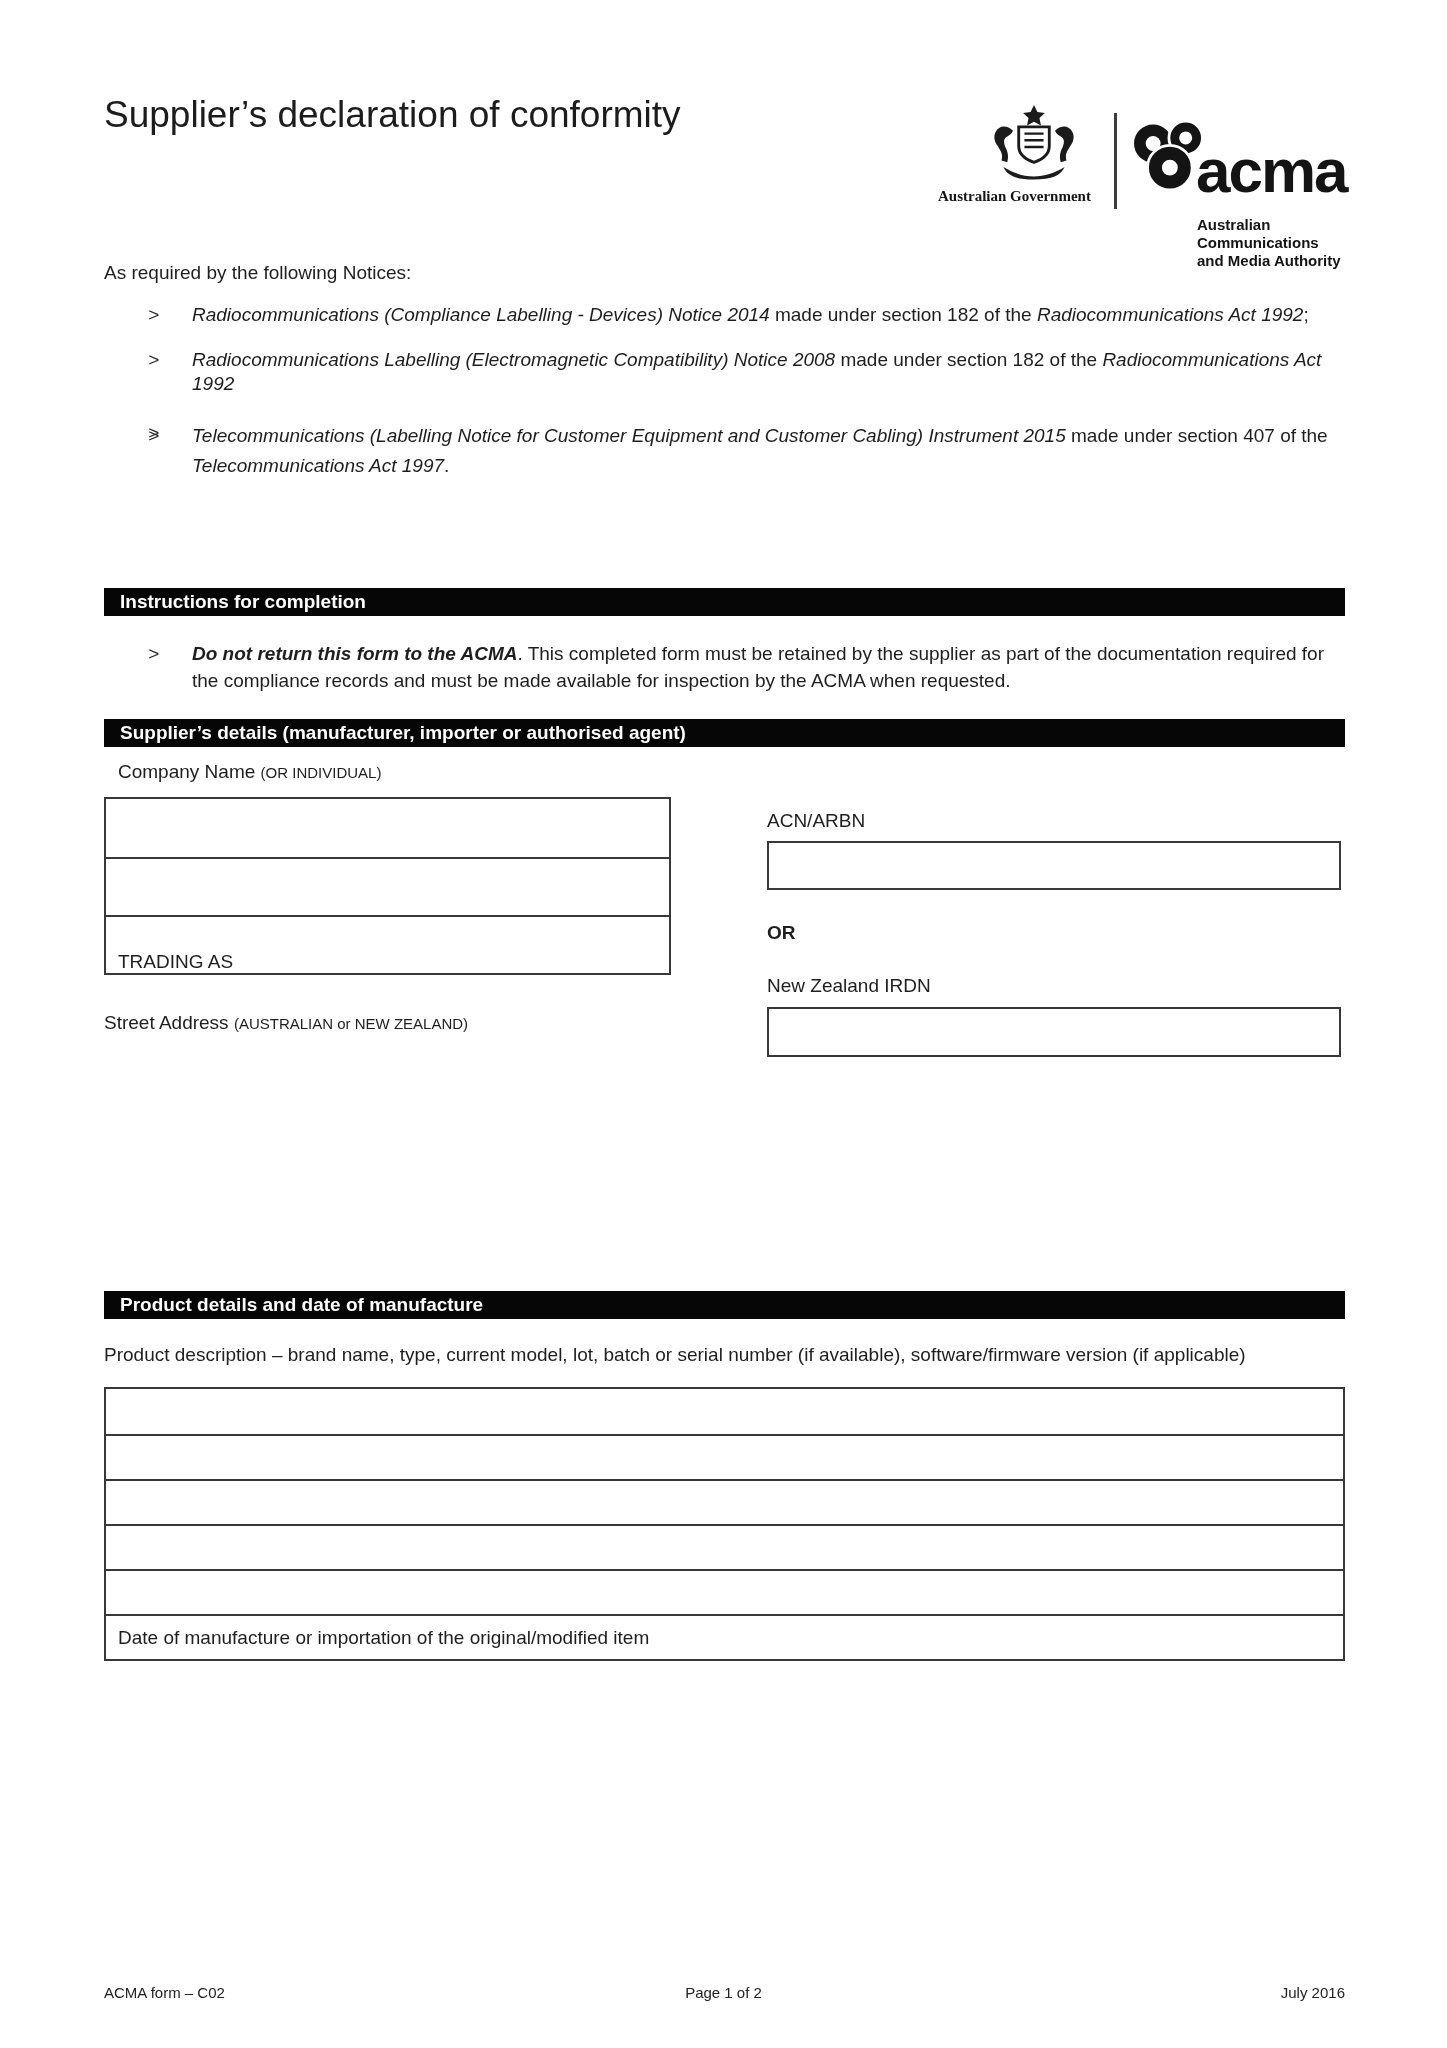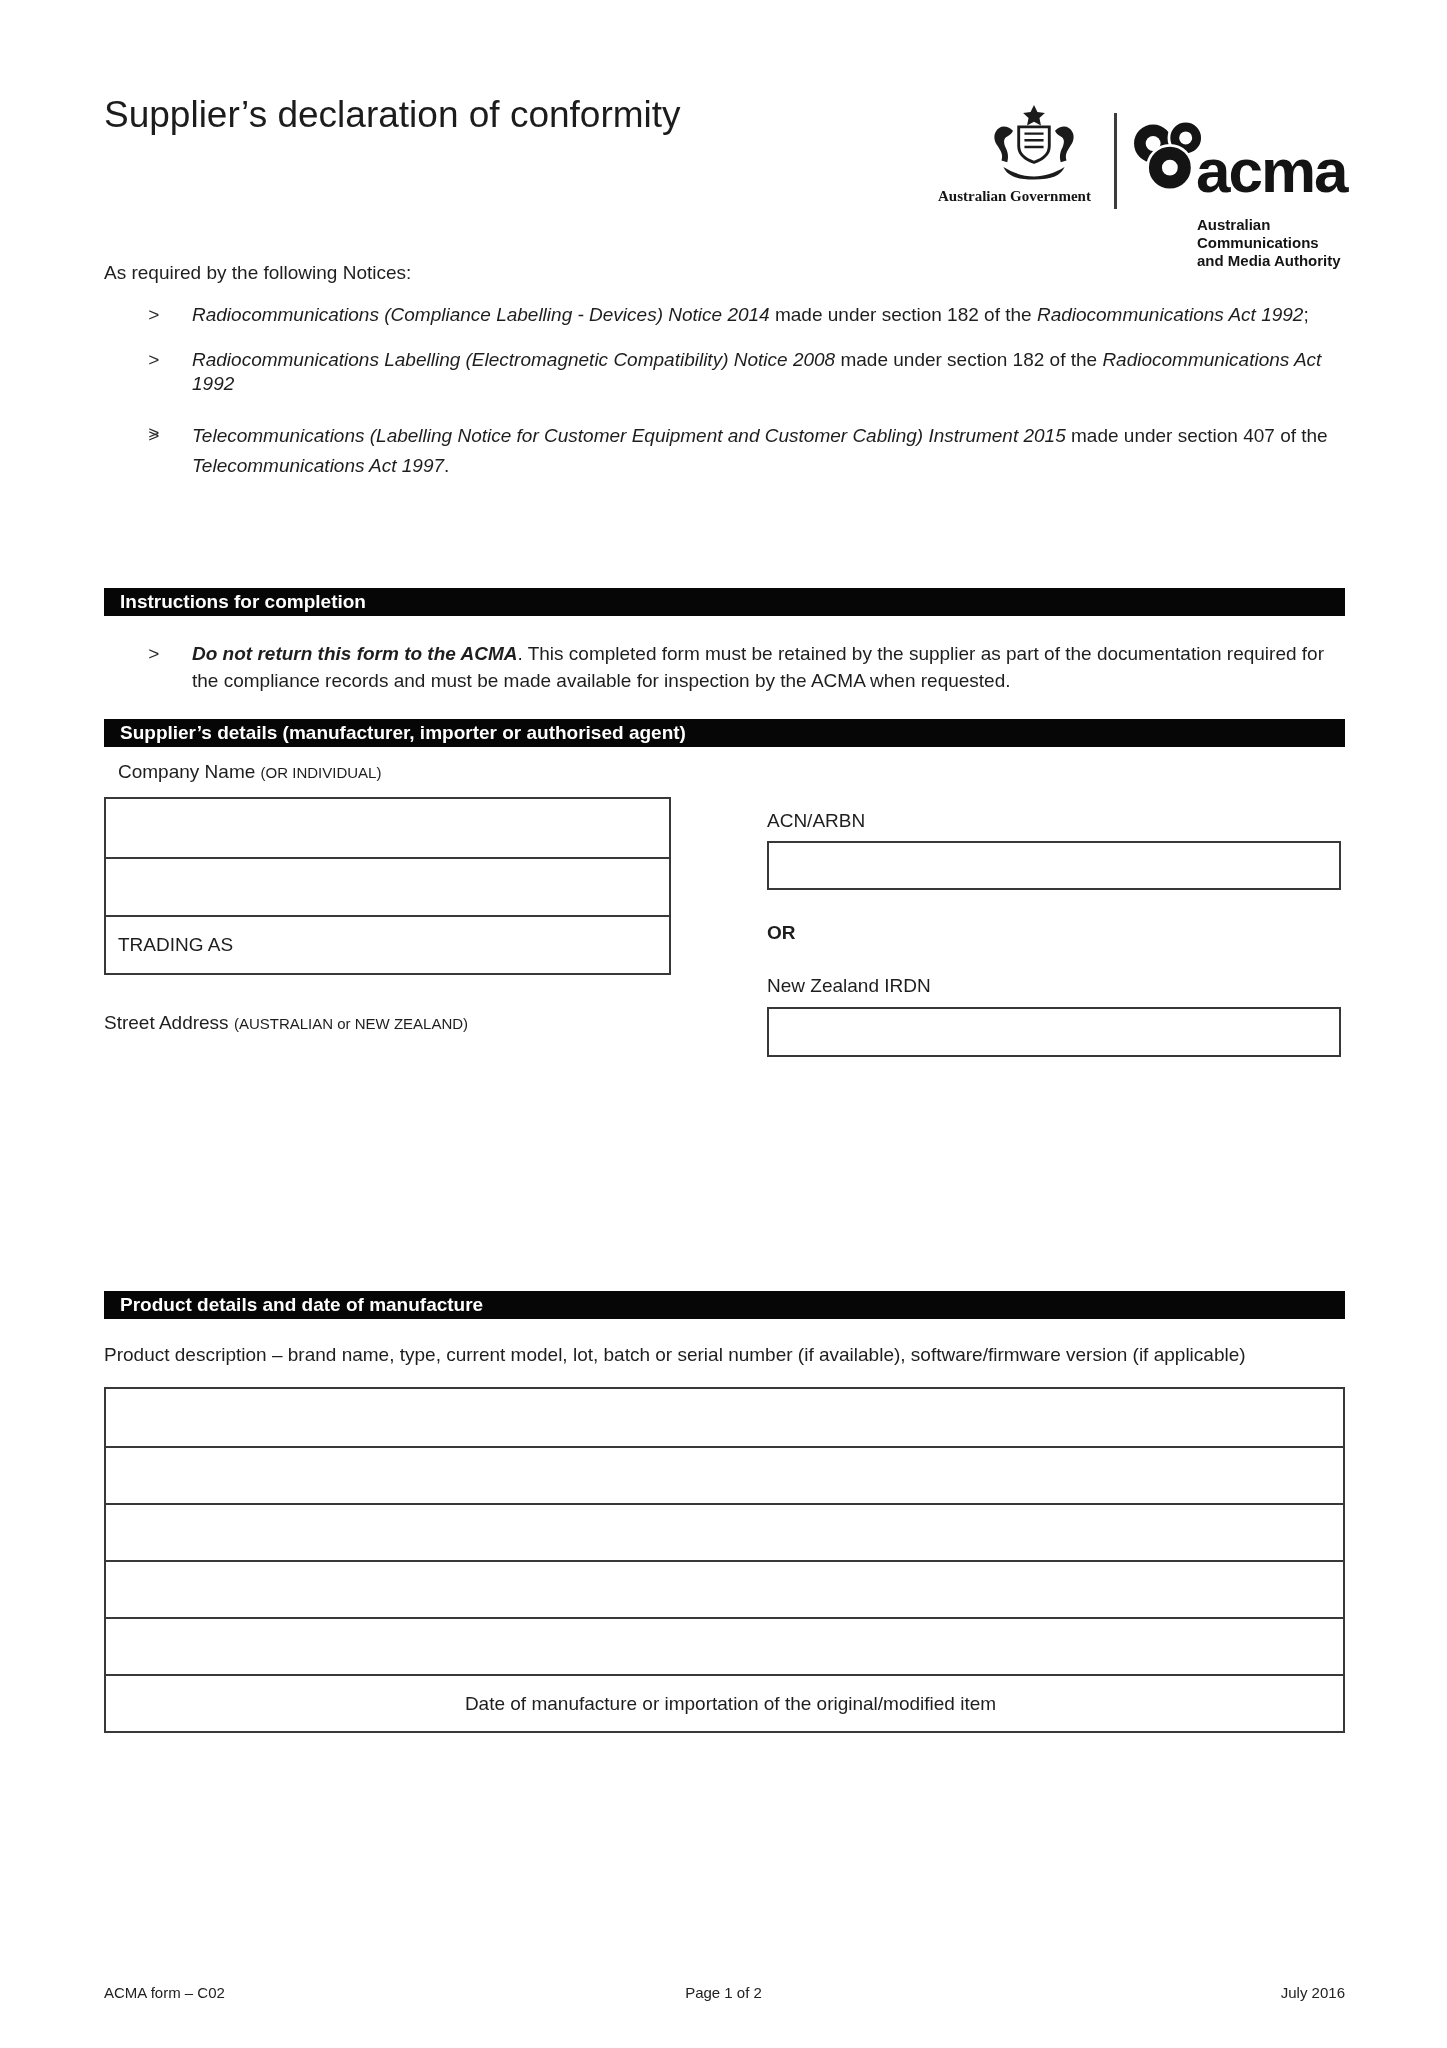--- a/index.html
+++ b/index.html
@@ -47,38 +47,38 @@
 
   .field-label{font-size:19px;color:#1e1e1e;}
   .small-caps{font-size:15px;}
 
   .company-label{left:118px;top:761px;text-align:right;}
   .boxgrid{border:2px solid #383838;background:#fff;box-sizing:border-box;}
   .boxrow{box-sizing:border-box;}
   .boxrow + .boxrow{border-top:2px solid #383838;}
 
   .company-box{left:104px;top:797px;width:567px;}
-  .company-box .boxrow{height:58px;display:flex;align-items:center;}
+  .company-box .boxrow{height:58px;display:flex;align-items:flex-end;}
   .trading-label{padding-left:12px;font-size:19px;}
 
   .acn-label{left:767px;top:810px;}
   .acn-box{left:767px;top:841px;width:574px;height:49px;}
   .or-label{left:767px;top:922px;font-weight:bold;font-size:19px;}
   .nz-label{left:767px;top:975px;}
   .nz-box{left:767px;top:1007px;width:574px;height:50px;}
 
   .street-label{left:104px;top:1012px;}
   .street-box{left:104px;top:1043px;width:568px;}
   .street-box .boxrow{height:48px;display:flex;align-items:center;}
   .postcode-label{margin-left:352px;font-size:14px;letter-spacing:0.3px;}
   .phone-label{padding-left:12px;font-size:19px;}
 
   .product-desc-label{left:104px;top:1344px;width:1245px;font-size:19px;white-space:nowrap;}
   .product-table{left:104px;top:1387px;width:1241px;}
-  .product-table .boxrow{height:57px;display:flex;align-items:center;justify-content:center;}
+  .product-table .boxrow{height:45px;display:flex;align-items:center;}
   .date-label{padding-left:12px;font-size:19px;}
 
   .footer-item{top:1984px;font-size:15px;color:#222;}
   .footer-left{left:104px;}
   .footer-center{left:0;width:100%;text-align:center;}
   .footer-right{right:102px;text-align:center;}
 </style>
 </head>
 <body>
 

